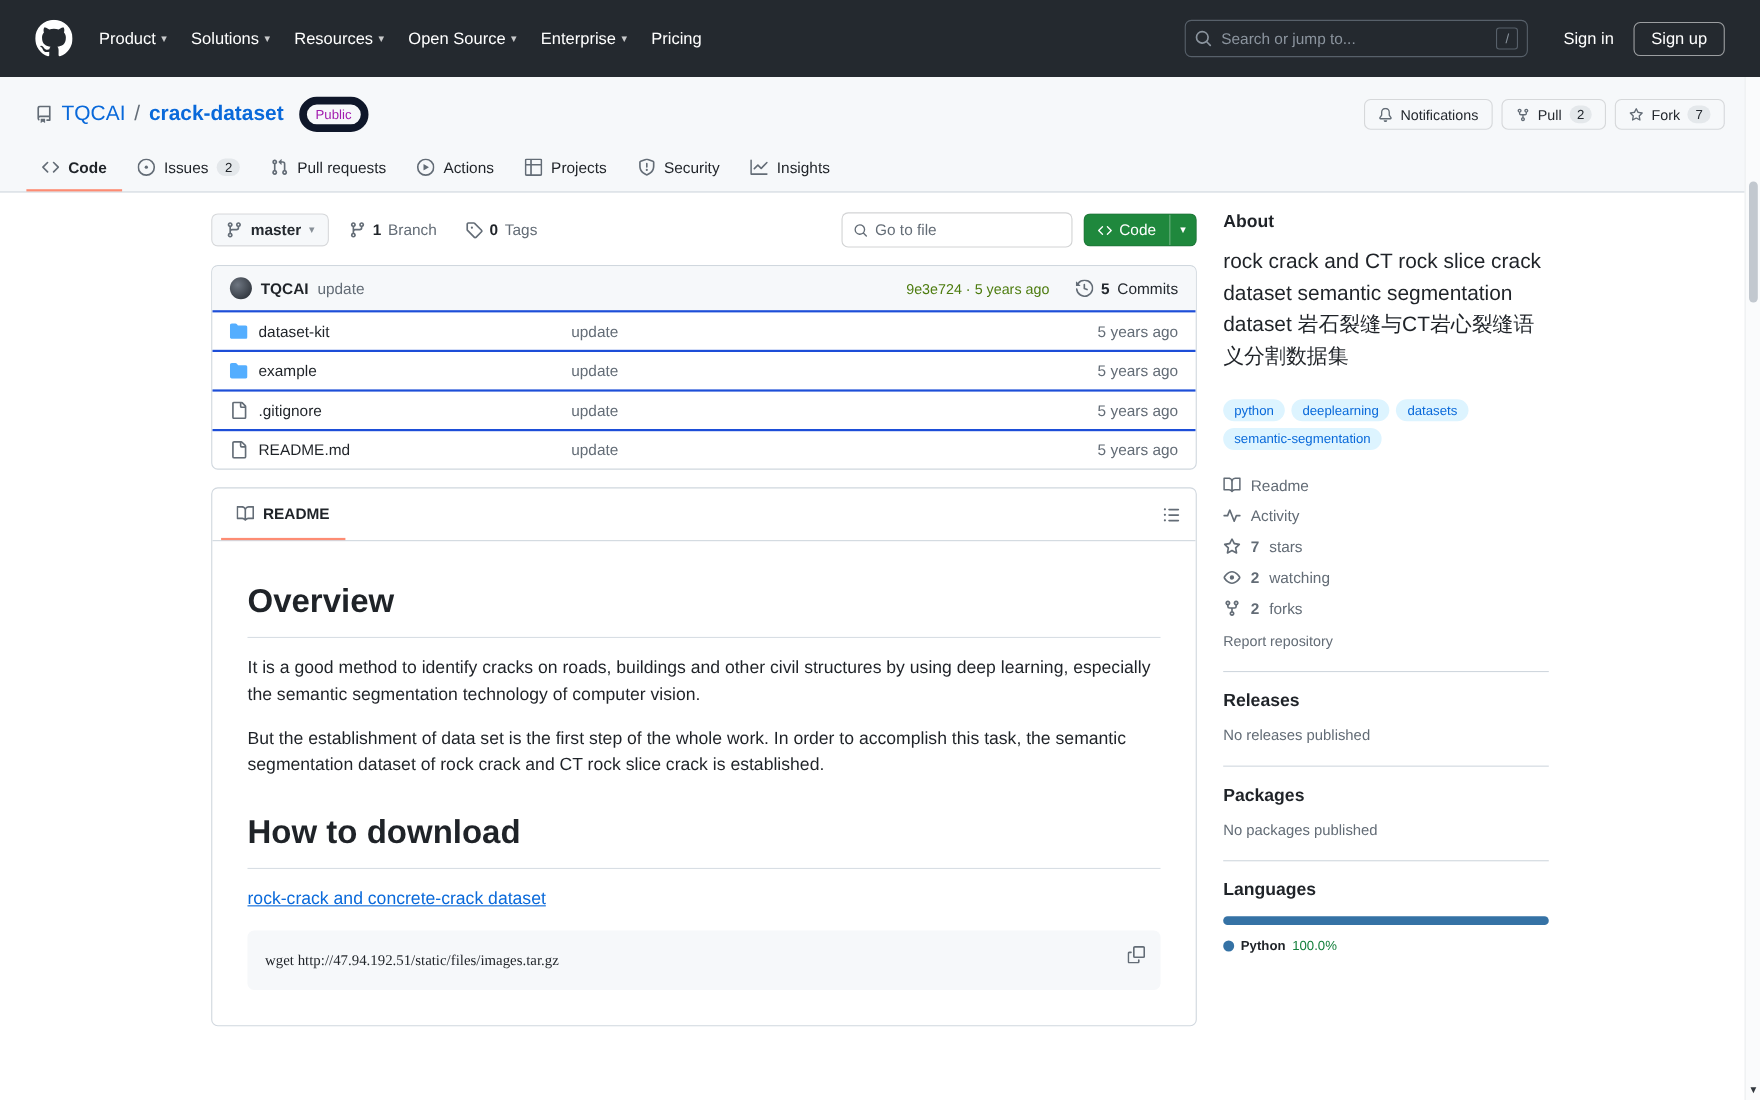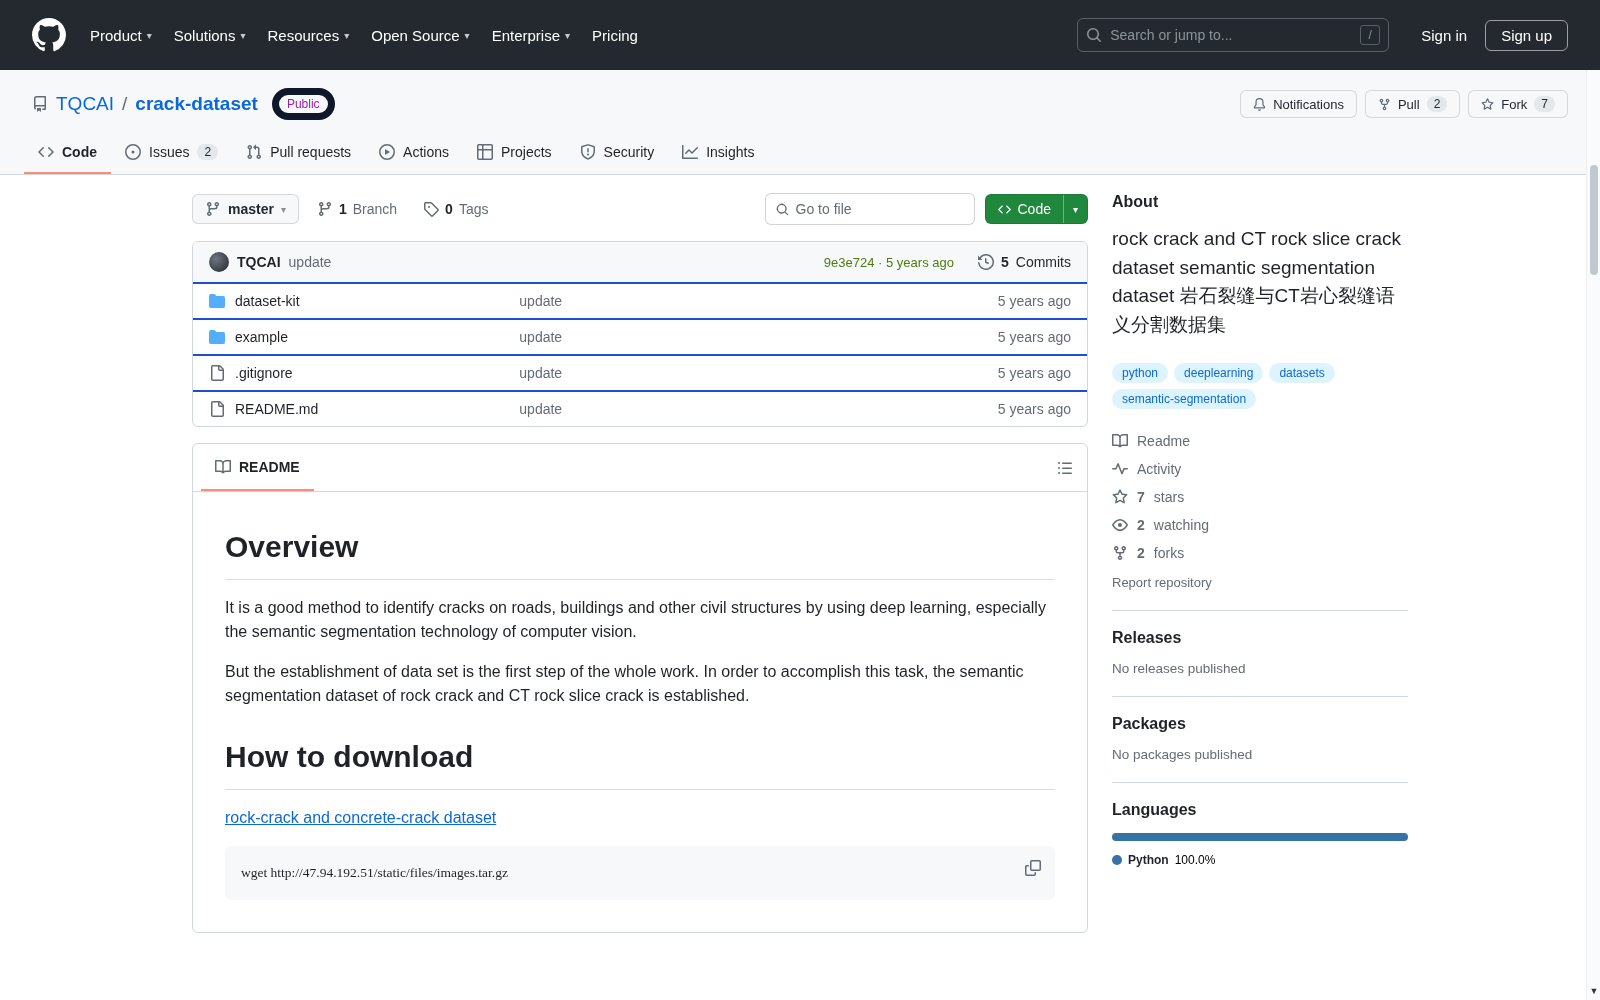--- a/index.html
+++ b/index.html
@@ -99,21 +99,21 @@
   .topics{display:flex;flex-wrap:wrap;gap:6px;margin-bottom:18px}
   .topic{background:#ddf4ff;color:#0969da;font-size:12px;font-weight:500;border-radius:2em;padding:3px 10px;cursor:pointer}
   .side-meta{display:flex;align-items:center;gap:9px;color:#636c76;font-size:14px;padding:6px 0}
   .side-meta b{color:#636c76;font-weight:700}
   .report-link{display:inline-block;color:#636c76;font-size:13px;margin-top:8px}
   .side-empty{color:#636c76;font-size:13.5px}
   .lang-bar{height:8px;border-radius:4px;background:#3572A5;margin:4px 0 12px;width:100%}
   .lang-item{display:flex;align-items:center;gap:6px;font-size:12px}
   .lang-dot{width:10px;height:10px;border-radius:50%;background:#3572A5}
   .lang-name{font-weight:600;color:#1f2328}
-  .lang-pct{color:#000000}
+  .lang-pct{color:#15803d}
 
   
   .scrollbar{position:absolute;top:70px;right:0;bottom:0;width:14px;background:#fafbfc;border-left:1px solid #eceef0}
   .scroll-thumb{position:absolute;top:95px;left:3px;width:8px;height:110px;background:#c2c8cf;border-radius:4px;cursor:pointer}
   .scroll-arrow{position:absolute;bottom:2px;left:0;width:14px;height:14px;display:flex;align-items:center;justify-content:center;font-size:9px;color:#30363d;cursor:pointer}
 </style>
 </head>
 <body>
 
 <header class="topnav">

